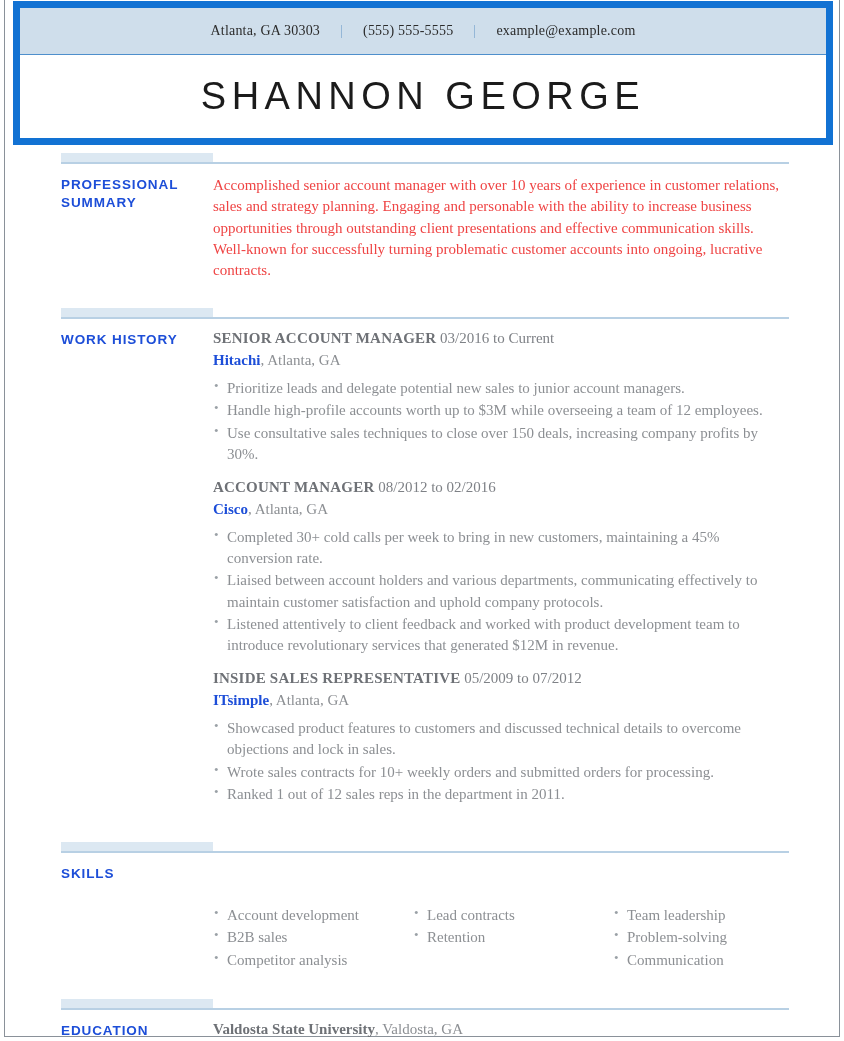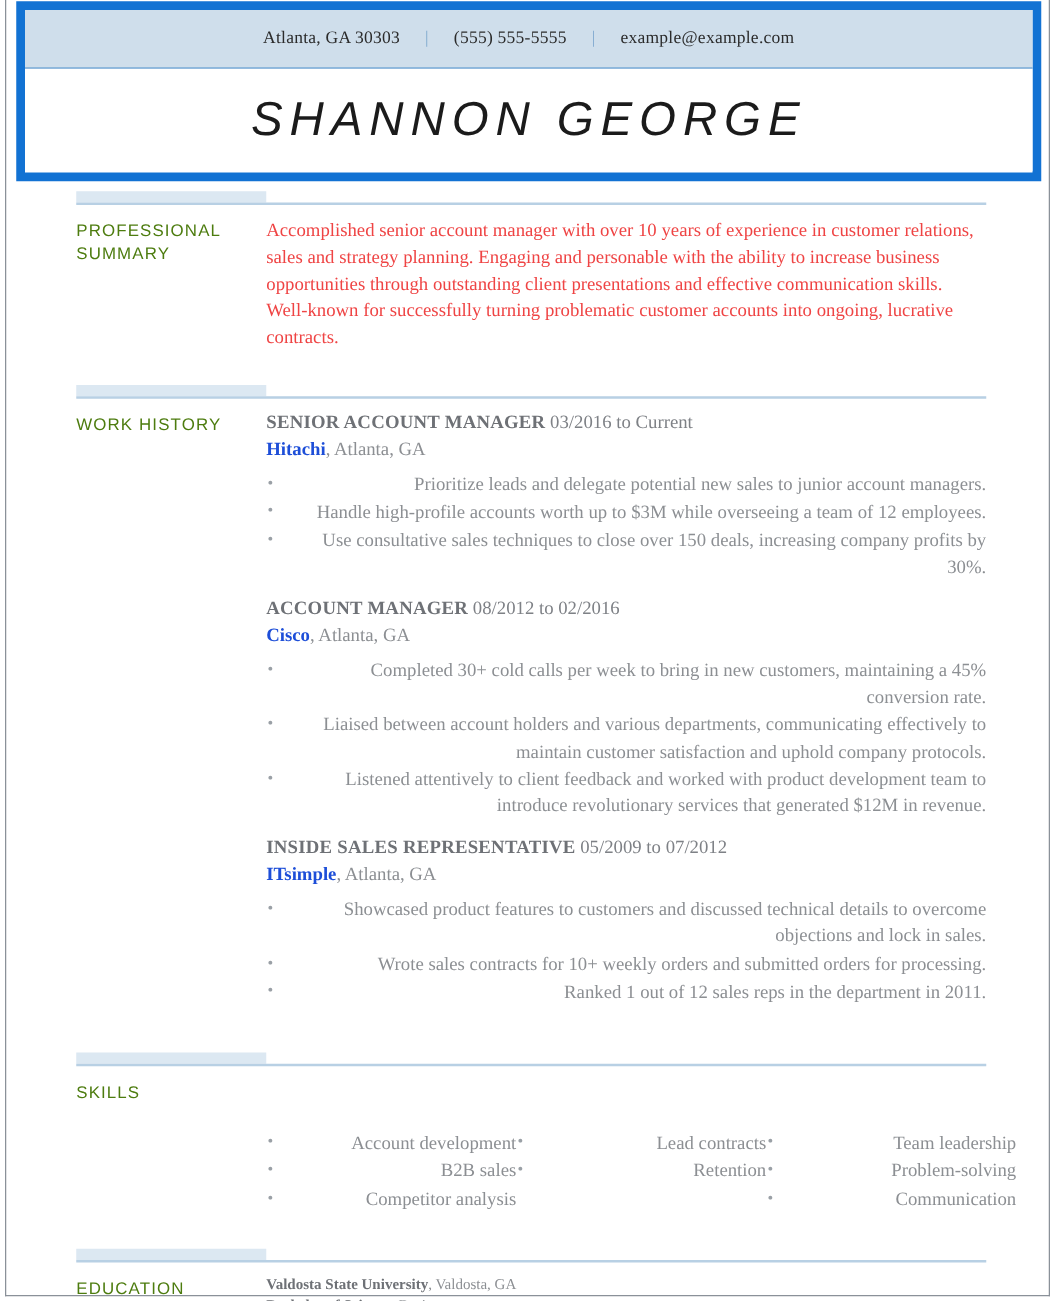--- a/index.html
+++ b/index.html
@@ -53,21 +53,20 @@
     padding: 0 20px;
     font-size: 14px;
   }
 
   .name-band {
     height: 82px;
     display: flex;
     align-items: center;
     justify-content: center;
     background: #ffffff;
-    font-style: italic;
   }
   .name {
     font-family: "Liberation Sans", sans-serif;
     font-size: 38px;
     font-weight: 300;
     letter-spacing: 5.5px;
     color: #1b1b1b;
     text-transform: uppercase;
     white-space: nowrap;
   }
@@ -105,23 +104,23 @@
   .row {
     display: flex;
     align-items: flex-start;
   }
   .label-col {
     width: 152px;
     flex: 0 0 152px;
     padding-right: 8px;
     font-family: "Liberation Sans", sans-serif;
     font-size: 13.5px;
-    font-weight: normal;
+    font-weight: bold;
     letter-spacing: .9px;
-    color: #4d7c0f;
+    color: #1d4ed8;
     text-transform: uppercase;
     line-height: 1.35;
     padding-top: 3px;
   }
   .body-col {
     flex: 1 1 auto;
     font-family: "Liberation Serif", serif;
     font-size: 15px;
     color: #8c8f93;
     line-height: 1.42;
@@ -149,21 +148,20 @@
   }
   .job-company .co {
     font-weight: bold;
     color: #1d4ed8;
   }
 
   ul.bullets {
     list-style: none;
     margin: 0 0 0 0;
     padding: 0;
-    text-align: right;
   }
   ul.bullets li {
     position: relative;
     padding-left: 14px;
     margin-bottom: 1px;
     color: #8c8f93;
     font-size: 15px;
     line-height: 1.42;
   }
   ul.bullets li::before {
@@ -179,21 +177,21 @@
     display: flex;
   }
   .skills-col {
     width: 200px;
     flex: 0 0 200px;
     margin-top: 43px;
   }
   .skills-col:last-child { flex: 1 1 auto; }
 
   
-  .edu-line { font-size: 12px; color: #8c8f93; line-height: 1.45; }
+  .edu-line { font-size: 15px; color: #8c8f93; line-height: 1.45; }
   .edu-line .strong { font-weight: bold; color: #6e7176; }
 
   .sp-summary { margin-top: 2px; }
   .gap-20 { height: 26px; }
   .gap-22 { height: 24px; }
   .gap-24 { height: 26px; }
 </style>
 </head>
 <body>
 

